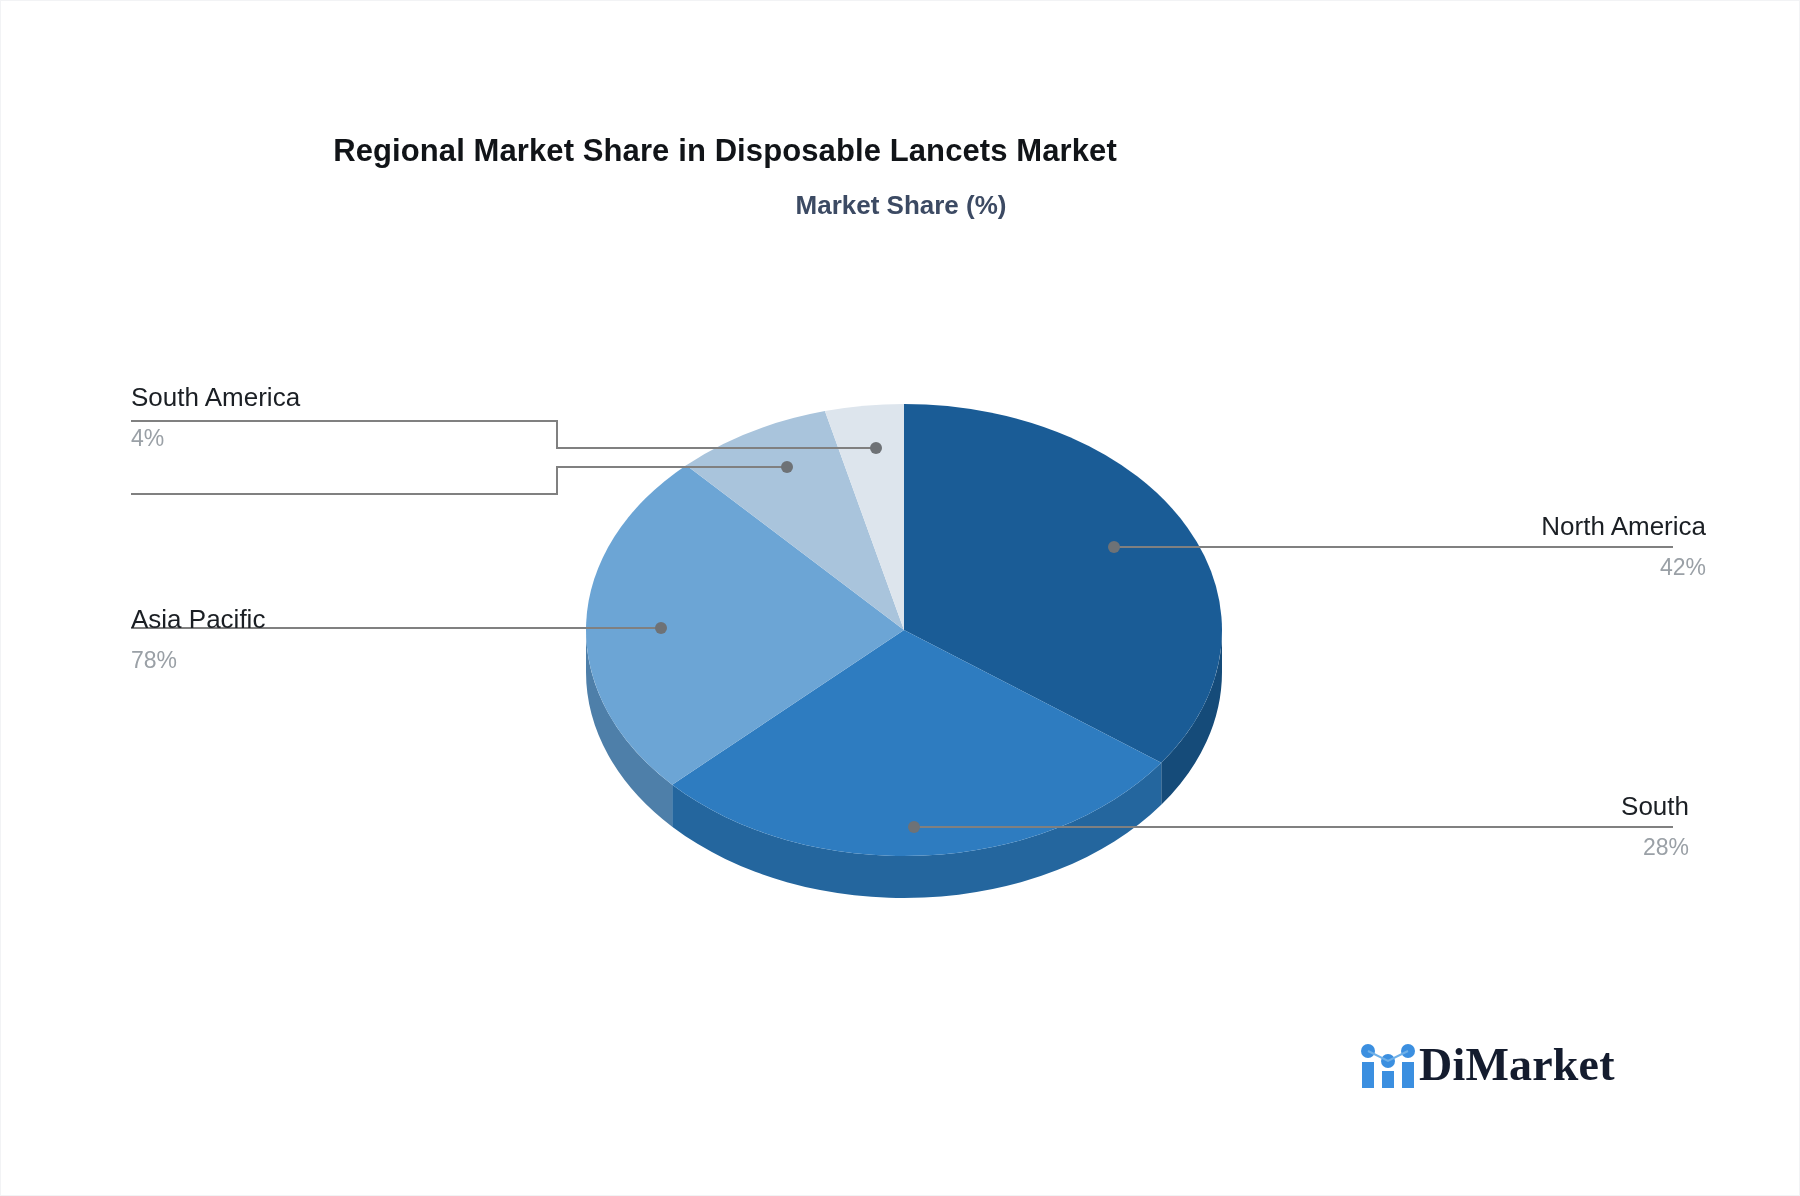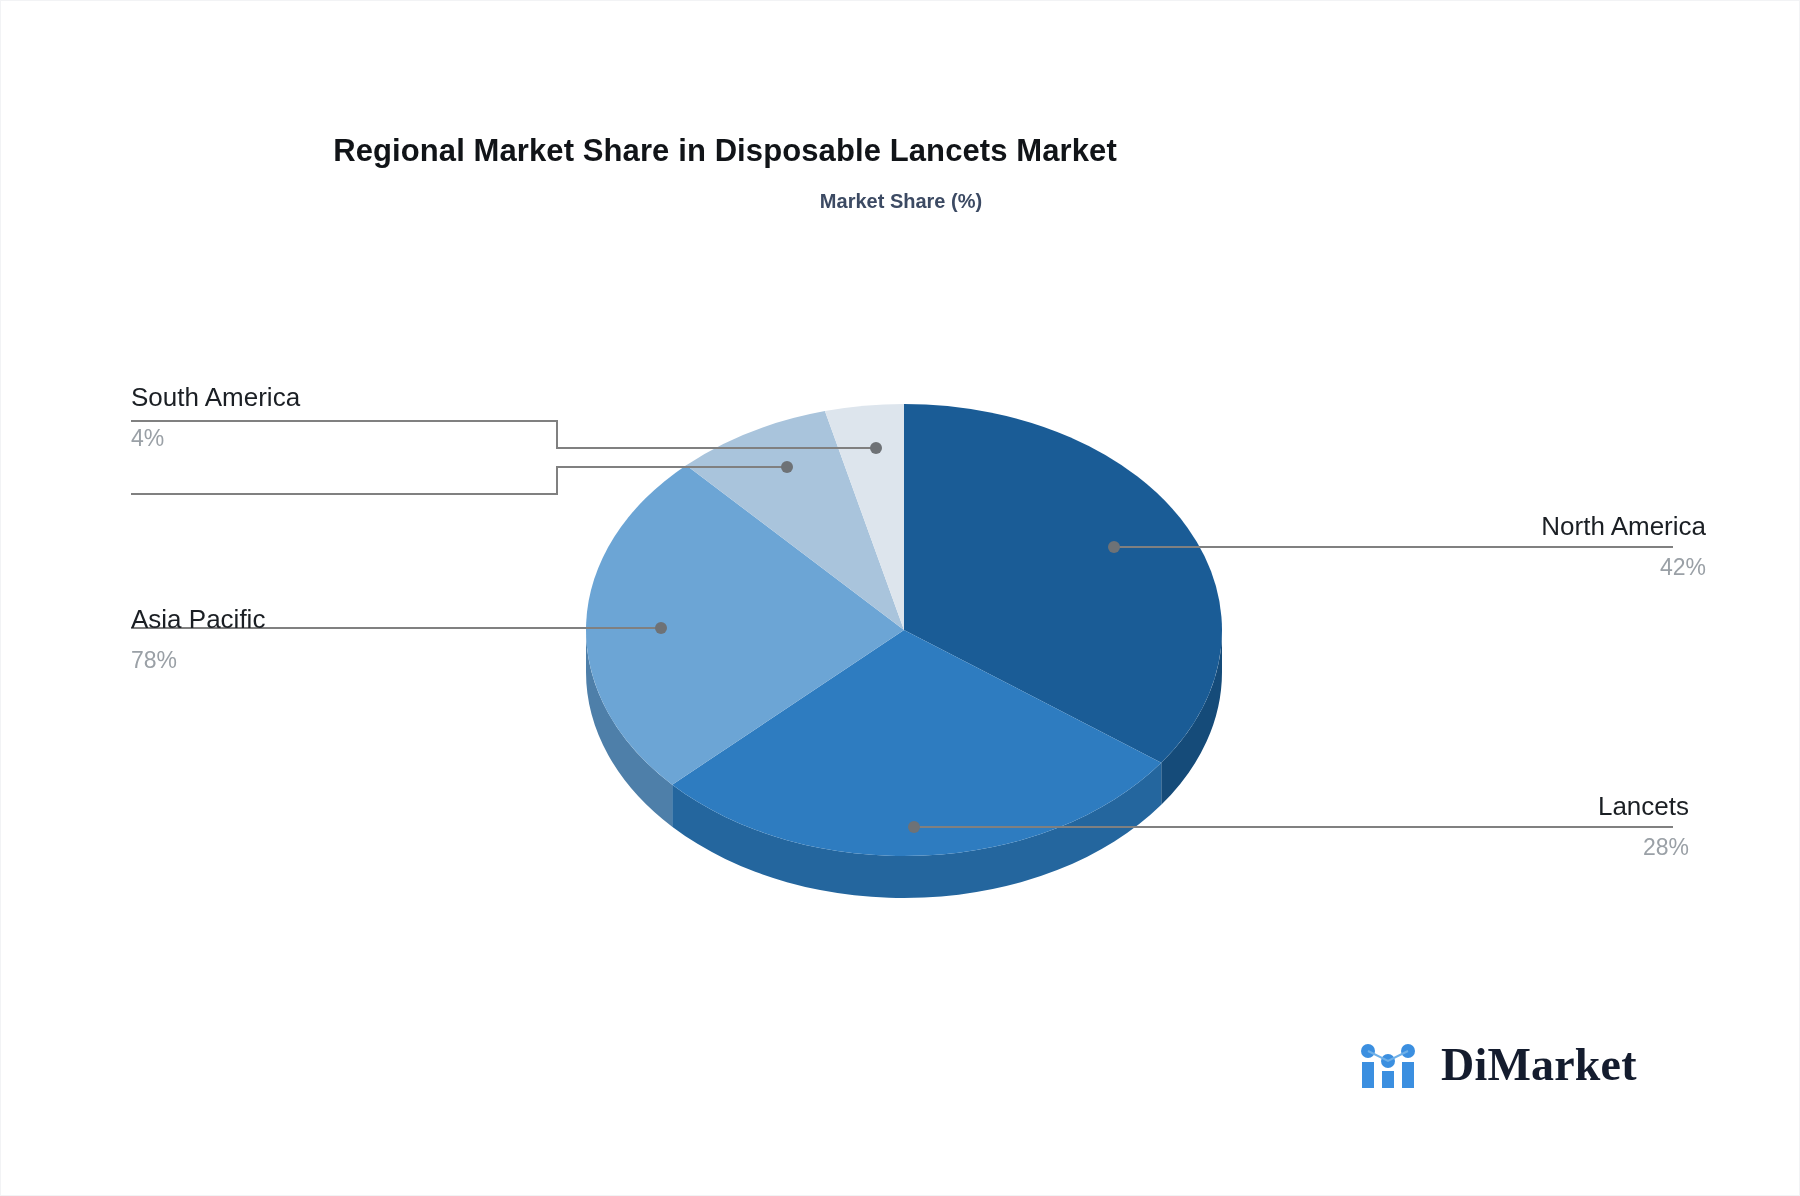--- a/index.html
+++ b/index.html
@@ -31,21 +31,21 @@
     font-weight: bold;
     color: #111418;
     letter-spacing: 0.1px;
   }
   #chart-subtitle {
     position: absolute;
     top: 189px;
     left: 0;
     width: 1800px;
     text-align: center;
-    font-size: 20px;
+    font-size: 26px;
     font-weight: bold;
     color: #3c4a63;
   }
   #pie-svg {
     position: absolute;
     top: 0;
     left: 0;
   }
   .label-group {
     position: absolute;
@@ -65,21 +65,21 @@
   }
   .lbl-left { text-align: left; }
   .lbl-right { text-align: right; }
 
   #logo {
     position: absolute;
     left: 1358px;
     top: 1039px;
     display: flex;
     align-items: center;
-    gap: 24px;
+    gap: 2px;
   }
   #logo-text {
     font-family: "Liberation Serif", serif;
     font-size: 46px;
     font-weight: bold;
     color: #141c2e;
     letter-spacing: 0.2px;
     line-height: 1;
   }
 </style>
@@ -136,21 +136,21 @@
     <div class="label-name">Asia Pacific</div>
     <div class="label-value">78%</div>
   </div>
 
   <div class="label-group lbl-right" style="right:93px; top:509px;margin-left:6px;">
     <div class="label-name">North America</div>
     <div class="label-value">42%</div>
   </div>
 
   <div class="label-group lbl-right" style="right:110px; top:789px;">
-    <div class="label-name">Lancets</div>
+    <div class="label-name">South</div>
     <div class="label-value">28%</div>
   </div>
 
   <div id="logo">
     <svg width="58" height="50" viewBox="0 0 58 50">
       <circle cx="9" cy="11" r="7" fill="#3b8fe0"></circle>
       <circle cx="29" cy="21" r="7" fill="#3b8fe0"></circle>
       <circle cx="49" cy="11" r="7" fill="#3b8fe0"></circle>
       <path d="M 9,11 L 29,21 L 49,11" stroke="#6fb0e8" stroke-width="2" fill="none"></path>
       <rect x="3" y="22" width="12" height="26" fill="#3b8fe0"></rect>

